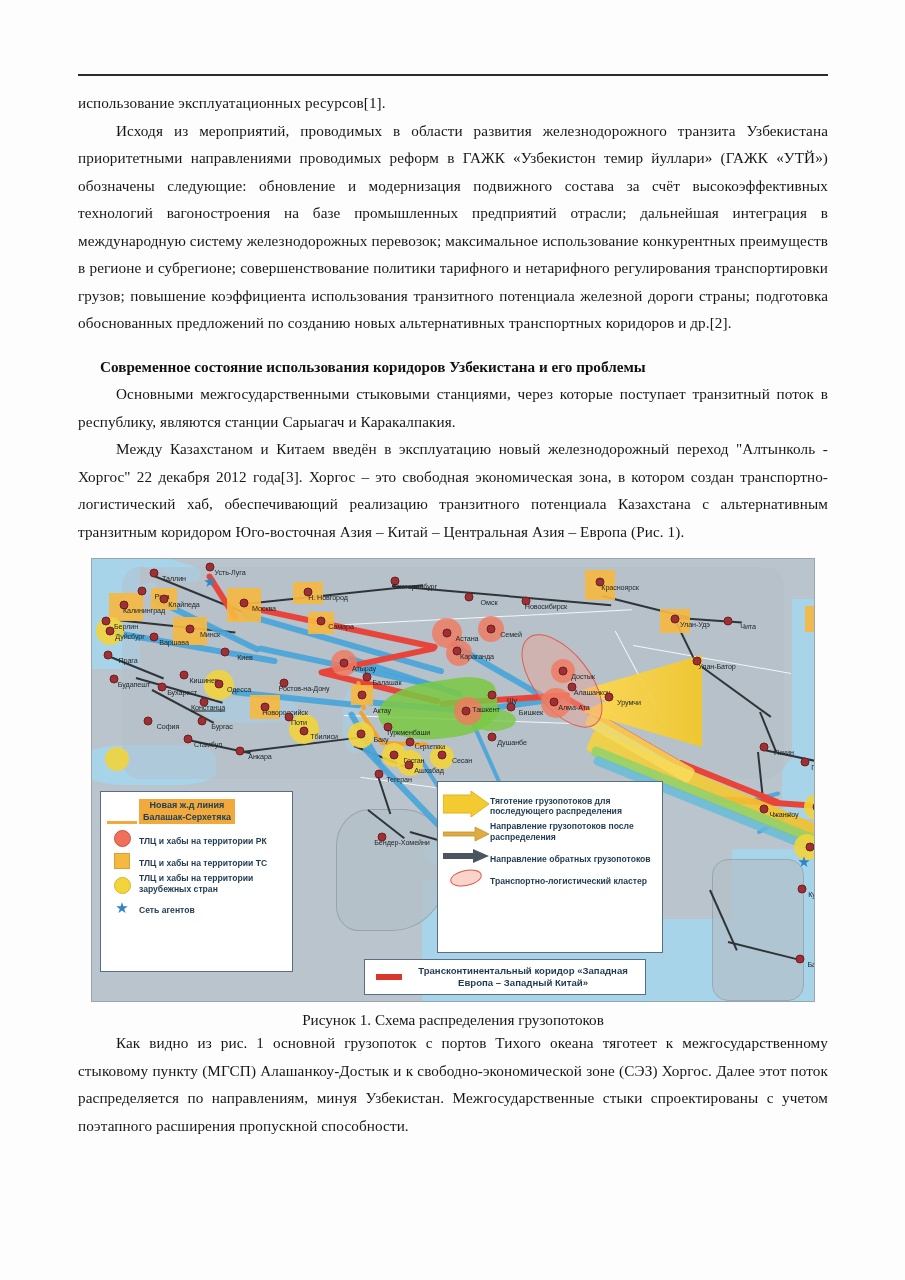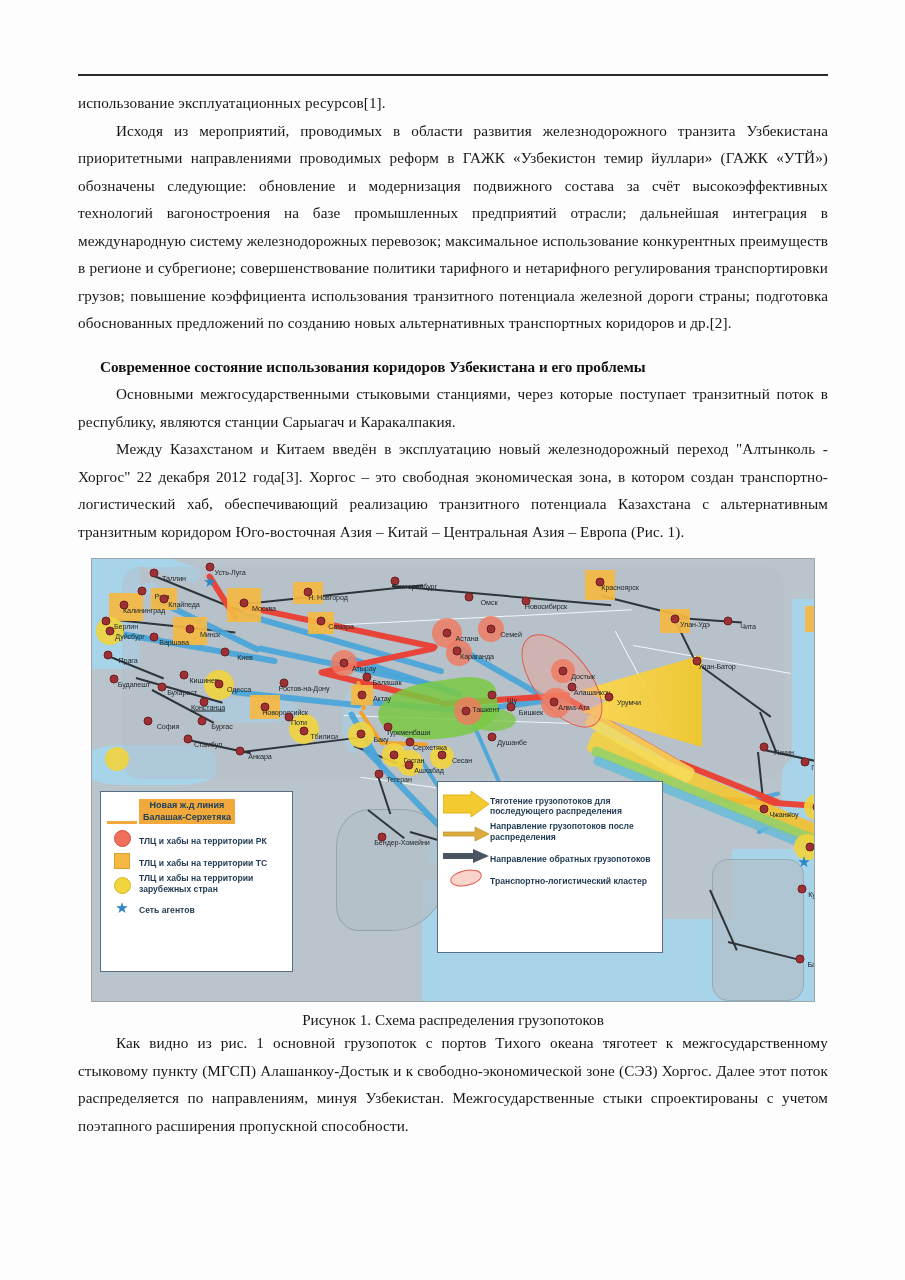--- a/index.html
+++ b/index.html
@@ -492,25 +492,25 @@
             <div class="citylabel" style="left: 193px; top: 153px;">Новороссийск</div>
             <div class="dot" style="left: 192px; top: 124px;"></div>
             <div class="citylabel" style="left: 212px; top: 129px;">Ростов-на-Дону</div>
             <div class="dot" style="left: 197px; top: 158px;"></div>
             <div class="citylabel" style="left: 207px; top: 163px;">Поти</div>
             <div class="dot" style="left: 212px; top: 172px;"></div>
             <div class="citylabel" style="left: 232px; top: 177px;">Тбилиси</div>
             <div class="dot" style="left: 269px; top: 175px;"></div>
             <div class="citylabel" style="left: 289px; top: 180px;">Баку</div>
             <div class="dot" style="left: 270px; top: 136px;"></div>
-            <div class="citylabel" style="left: 290px; top: 139px;">Актау</div>
+            <div class="citylabel" style="left: 290px; top: 151px;">Актау</div>
             <div class="dot" style="left: 296px; top: 168px;"></div>
             <div class="citylabel" style="left: 316px; top: 173px;">Туркменбаши</div>
             <div class="dot" style="left: 318px; top: 183px;"></div>
-            <div class="citylabel" style="left: 338px; top: 188px;">Серхетяка</div>
+            <div class="citylabel" style="left: 338px; top: 188px; font-family: Liberation Serif, serif;">Серхетяка</div>
             <div class="dot" style="left: 302px; top: 196px;"></div>
             <div class="citylabel" style="left: 322px; top: 201px;">Госган</div>
             <div class="dot" style="left: 317px; top: 206px;"></div>
             <div class="citylabel" style="left: 337px; top: 211px;">Ашхабад</div>
             <div class="dot" style="left: 350px; top: 196px;"></div>
             <div class="citylabel" style="left: 370px; top: 201px;">Сесан</div>
             <div class="dot" style="left: 287px; top: 215px;"></div>
             <div class="citylabel" style="left: 307px; top: 220px;">Тегеран</div>
             <div class="dot" style="left: 290px; top: 278px;"></div>
             <div class="citylabel" style="left: 310px; top: 283px;">Бендер-Хомейни</div>
@@ -620,20 +620,29 @@
             <div class="legend-text">Направление обратных грузопотоков</div>
           </div>
           <div class="legend-row">
             <div class="legend-sym" style="width:48px;min-width:48px;">
               <div class="sym-ellipse"></div>
             </div>
             <div class="legend-text">Транспортно-логистический кластер</div>
           </div>
         </div>
 
+        <div class="legend legend-bottom">
+          <div class="legend-sym" style="width:36px;min-width:36px;padding:0;">
+            <div class="sym-redbar"></div>
+          </div>
+          <div class="bottom-text">
+            <div>Транcконтинентальный коридор «Западная</div>
+            <div>Европа – Западный Китай»</div>
+          </div>
+        </div>
 
       </div>
     </div>
 
     <p class="fig-caption">Рисунок 1. Схема распределения грузопотоков</p>
 
     <p class="para indent after-gap">Как видно из рис. 1 основной грузопоток с портов Тихого океана тяготеет к межгосударственному стыковому пункту (МГСП) Алашанкоу-Достык и к свободно-экономической зоне (СЭЗ) Хоргос. Далее этот поток распределяется по направлениям, минуя Узбекистан. Межгосударственные стыки спроектированы с учетом поэтапного расширения пропускной способности.</p>
 
   </div>
 </div>

